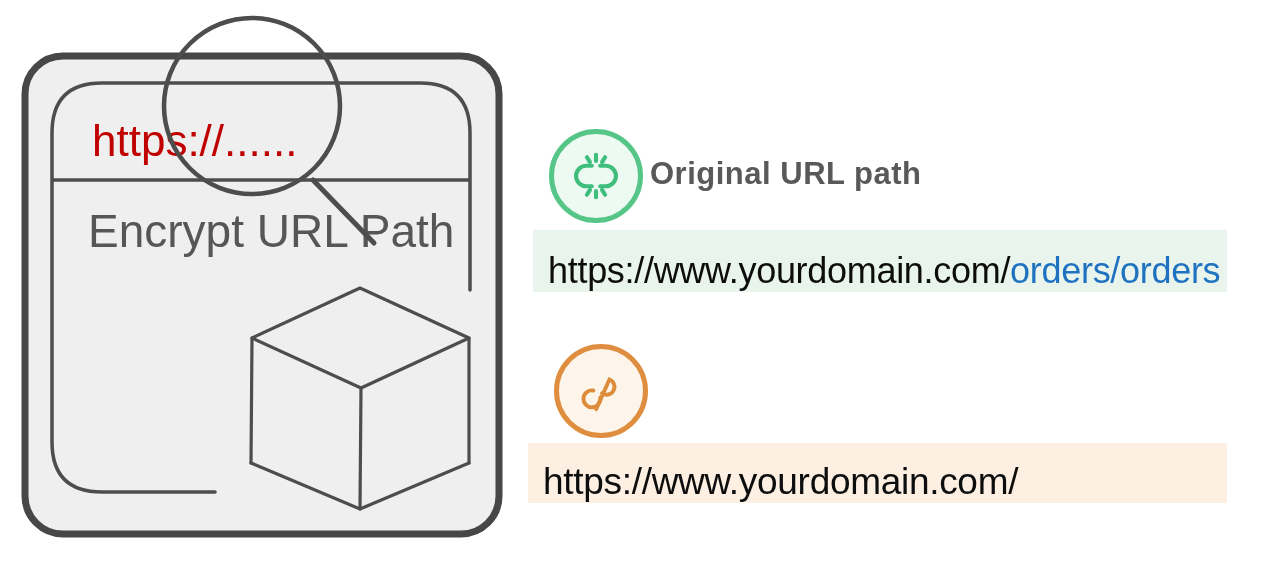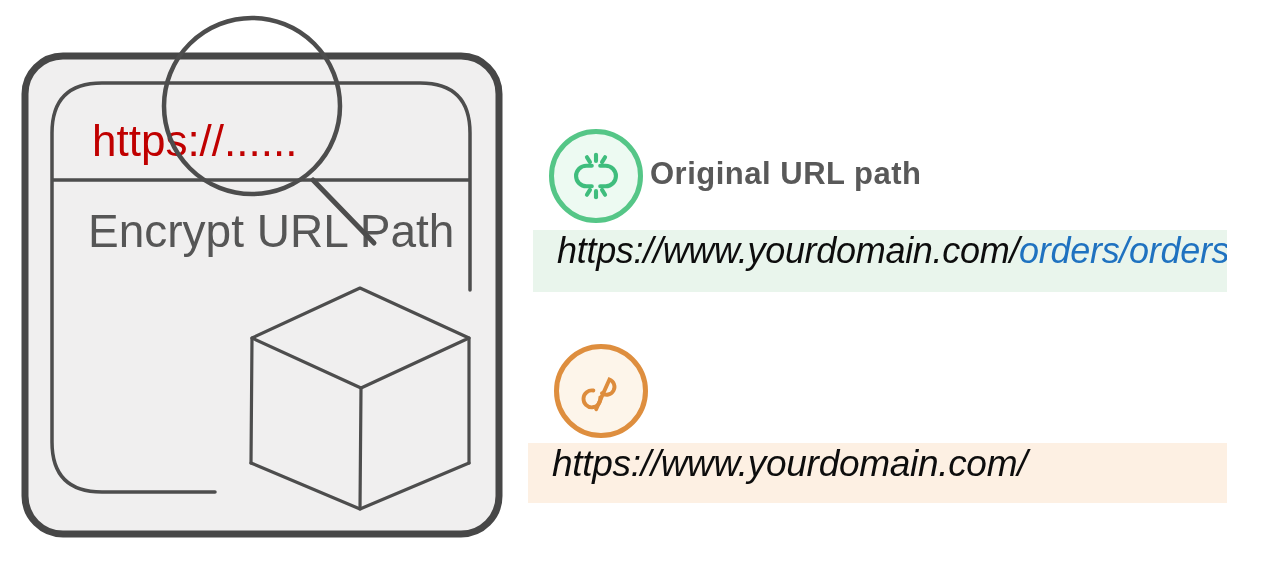--- a/index.html
+++ b/index.html
@@ -25,26 +25,25 @@
     position:absolute;
     font-family:Liberation Sans, sans-serif;
     font-weight:700;
     font-size:31px;
     letter-spacing:0.5px;
     color:#595959;
     white-space:nowrap;
   }
   .url-box{
     position:absolute;
-    display:flex;align-items:flex-start;
-    padding-left:24px;box-sizing:border-box;
+    display:flex;align-items:flex-end;
+    padding-left:15px;box-sizing:border-box;
     font-size:36px;letter-spacing:-0.3px;
     white-space:nowrap;
     color:#0d0d0d;
-    font-style:italic;
   }
   .url-box .path{color:#1f72c0;}
   #original-url-box{left:533px;top:230px;width:727px;height:62px;background:#e9f5ec;}
   #encrypted-url-box{left:528px;top:443px;width:734px;height:60px;background:#fdf0e3;font-size:37px;}
   #original-icon{left:549px;top:129px;}
   #encrypted-icon{left:554px;top:344px;}
   #original-label{left:650px;top:156px;}
   #encrypted-label{left:658px;top:371px;}
 </style>
 </head>

